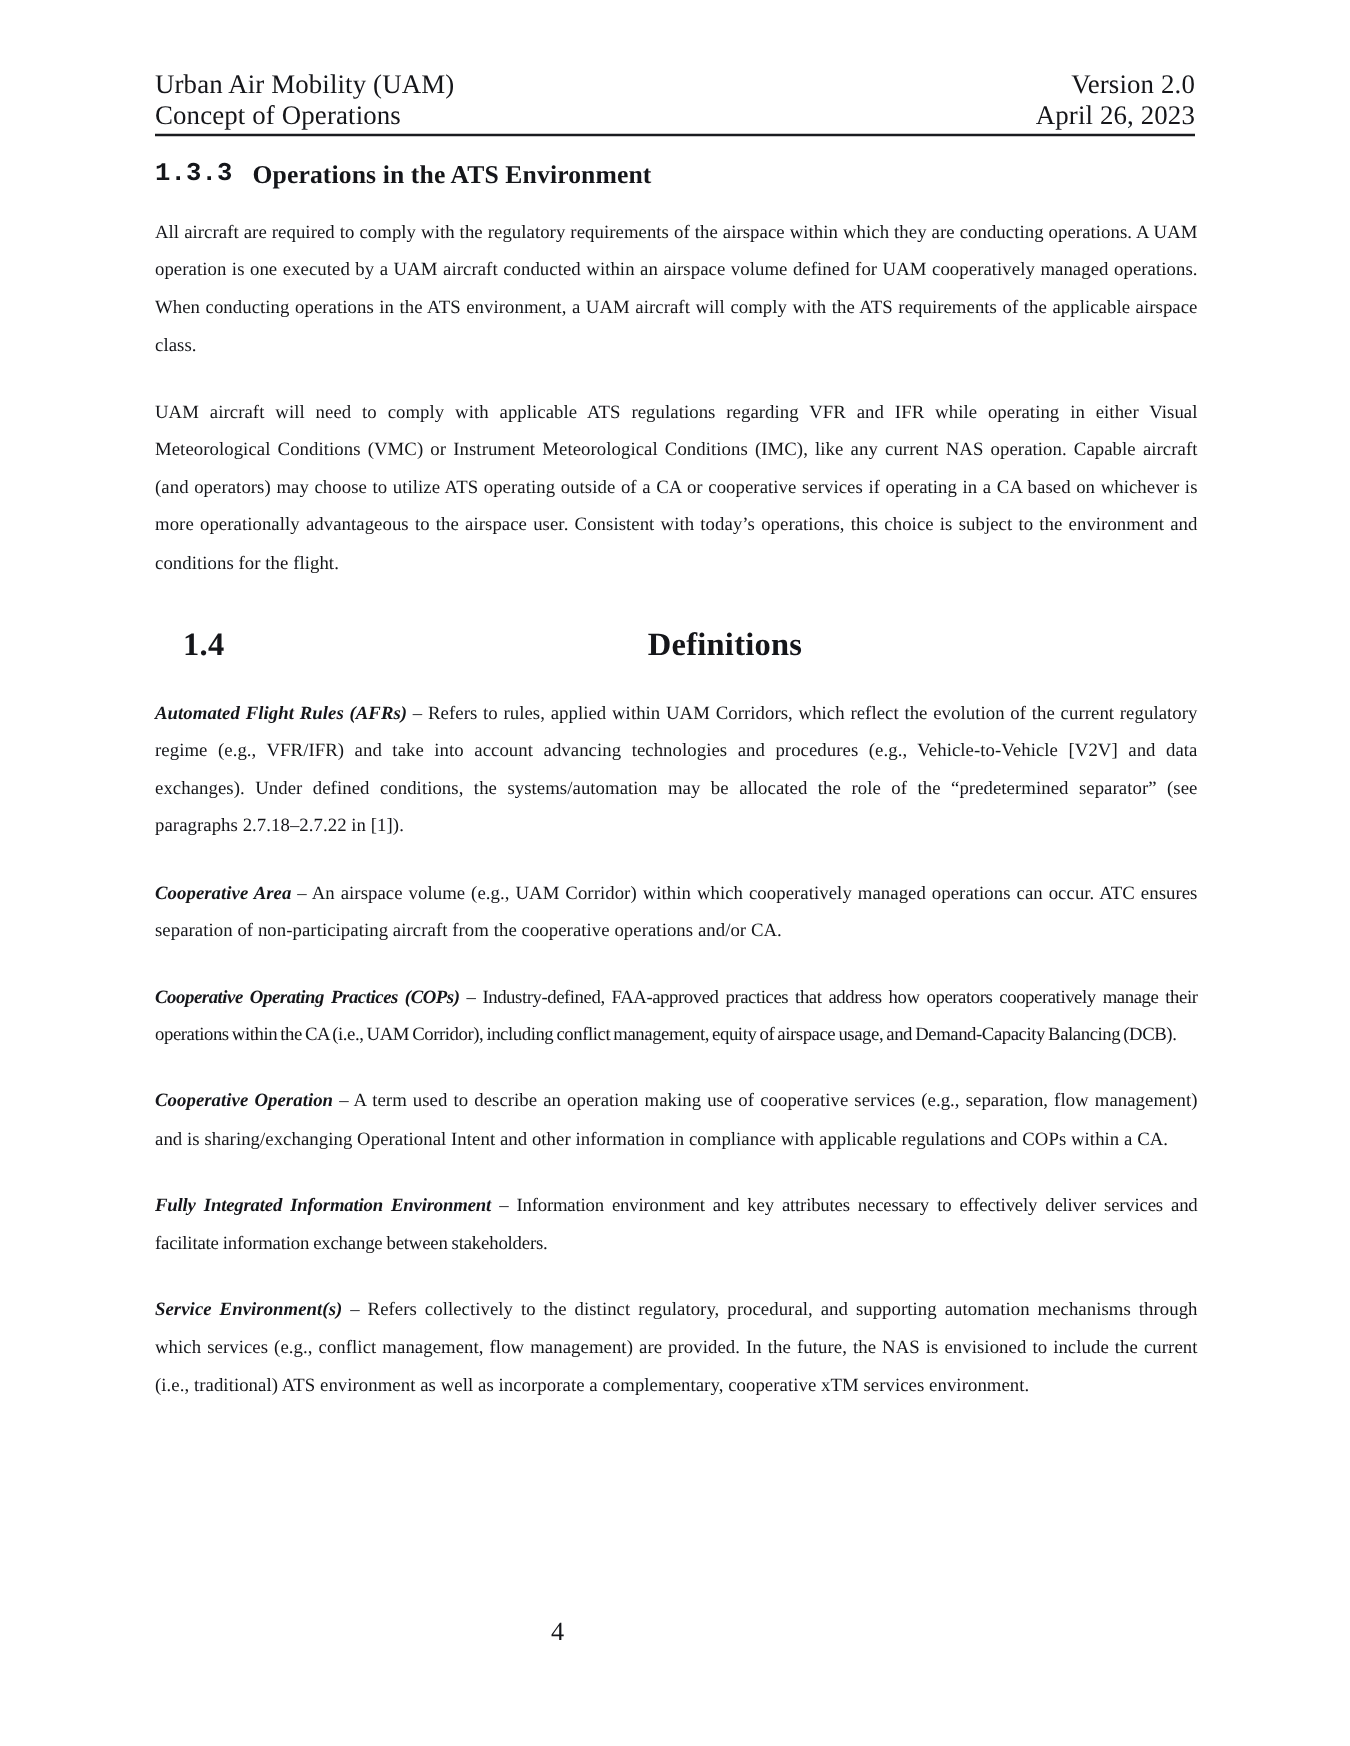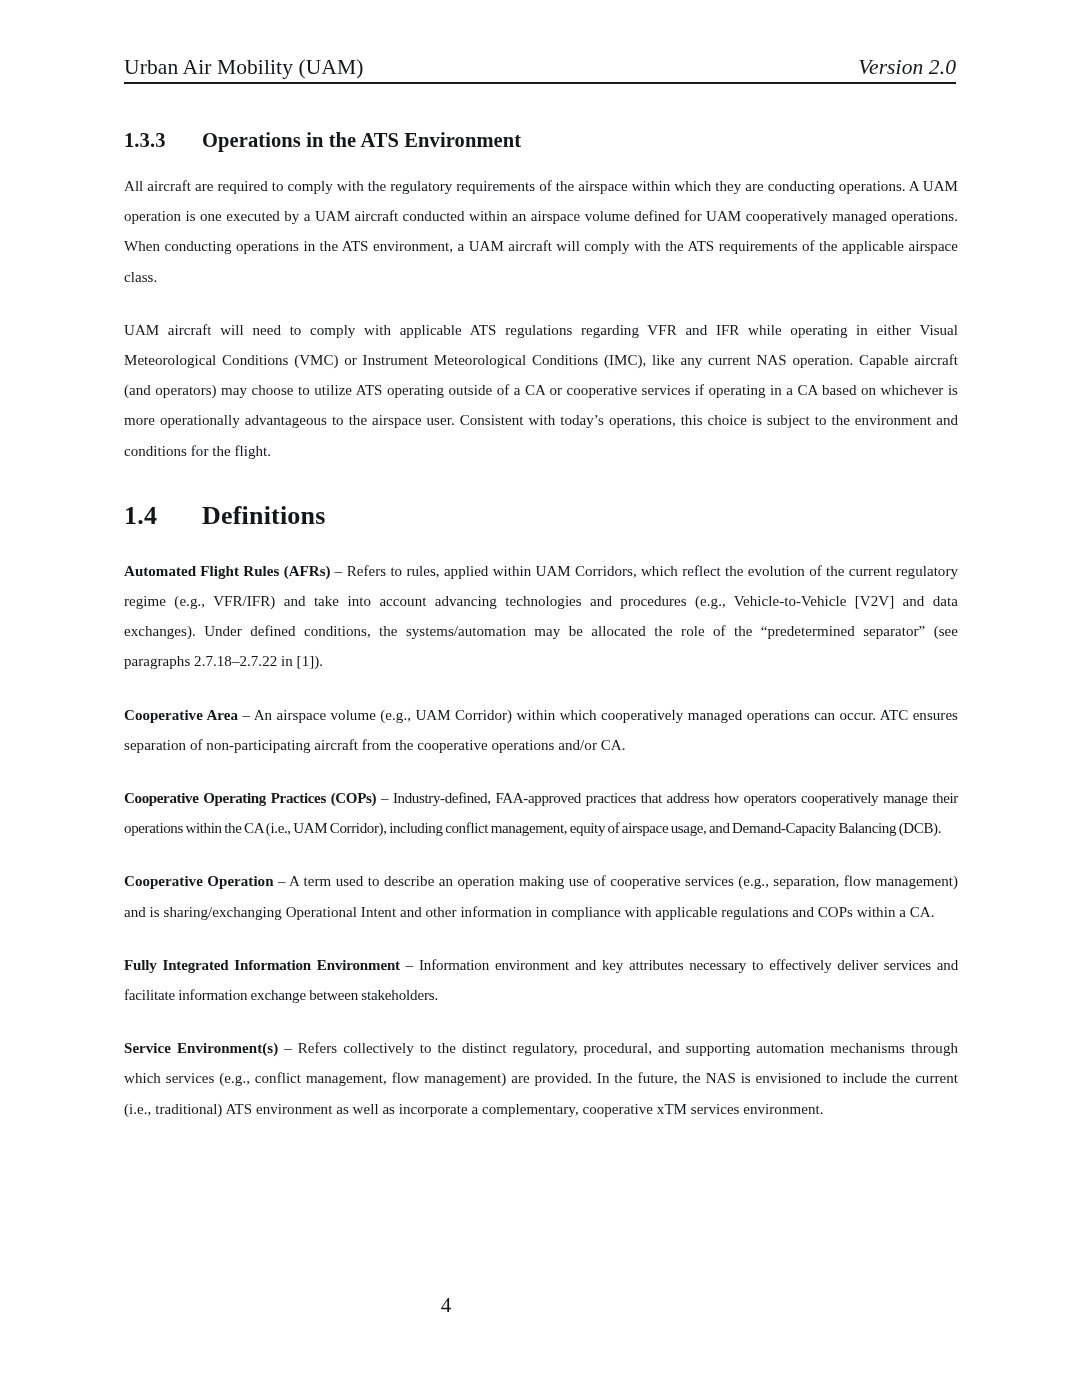--- a/index.html
+++ b/index.html
@@ -36,49 +36,50 @@
   }
   .header-row {
     display: flex;
     justify-content: space-between;
     align-items: baseline;
     font-size: 21.5px;
     line-height: 25px;
     letter-spacing: 0.1px;
   }
   .header-left  { text-align: left; white-space: nowrap; }
-  .header-right { text-align: right; white-space: nowrap; font-style: italic; }
+  .header-right { text-align: right; white-space: nowrap; }
 
   
   .content {
     position: absolute;
     left: 124px;
     top: 127px;
     width: 834px;
   }
 
   
   .heading3 {
     display: flex;
     font-weight: bold;
     font-size: 20.5px;
     line-height: 26px;
     margin: 0 0 18px 0;
     letter-spacing: 0.1px;
   }
-  .heading3 .num   { width: 78px; flex: 0 0 78px; }
+  .heading3 .num   { width: 78px; flex: 0 0 78px; font-family: Liberation Mono, monospace; }
   .heading3 .title { flex: 1 1 auto; }
 
   .heading2 {
     display: flex;
     font-weight: bold;
     font-size: 26px;
     line-height: 32px;
     margin: 34px 0 24px 0;
     letter-spacing: 0.2px;
+    text-align: center;
   }
   .heading2 .num   { width: 78px; flex: 0 0 78px; }
   .heading2 .title { flex: 1 1 auto; }
 
   
   p.body-par {
     margin: 0 0 23px 0;
     font-size: 15px;
     line-height: 30.2px;
     text-align: justify;
@@ -91,21 +92,21 @@
   
   p.tight {
     letter-spacing: -0.15px;
     word-spacing: -0.4px;
   }
   p.tighter {
     letter-spacing: -0.35px;
     word-spacing: -0.9px;
   }
 
-  .term { font-weight: bold; }
+  .term { font-weight: bold; font-style: italic; }
 
   
   .page-number {
     position: absolute;
     left: 0;
     right: 0;
     top: 1292px;
     text-align: center;
     font-size: 21px;
     line-height: 26px;
@@ -113,20 +114,24 @@
 </style>
 </head>
 <body>
 
 <div class="page">
 
   <div class="page-header">
     <div class="header-row">
       <div class="header-left">Urban Air Mobility (UAM)</div>
       <div class="header-right">Version 2.0</div>
+    </div>
+    <div class="header-row">
+      <div class="header-left">Concept of Operations</div>
+      <div class="header-right">April 26, 2023</div>
     </div>
   </div>
 
   <div class="content">
 
     <h3 class="heading3">
       <span class="num">1.3.3</span>
       <span class="title">Operations in the ATS Environment</span>
     </h3>
 

